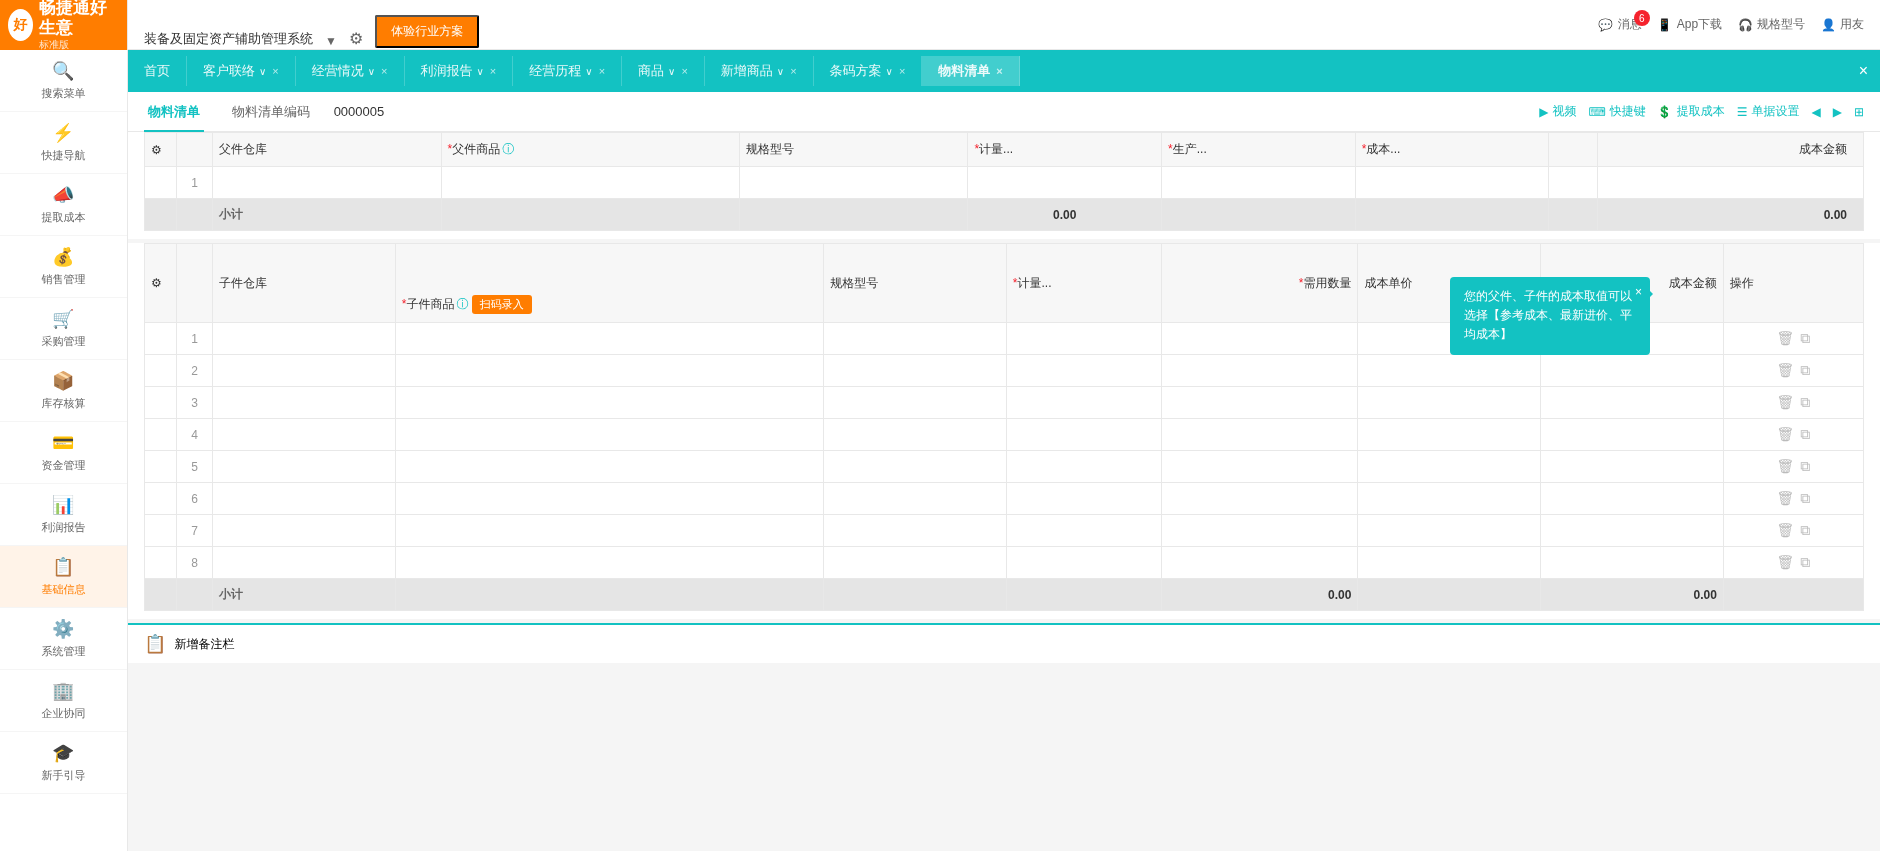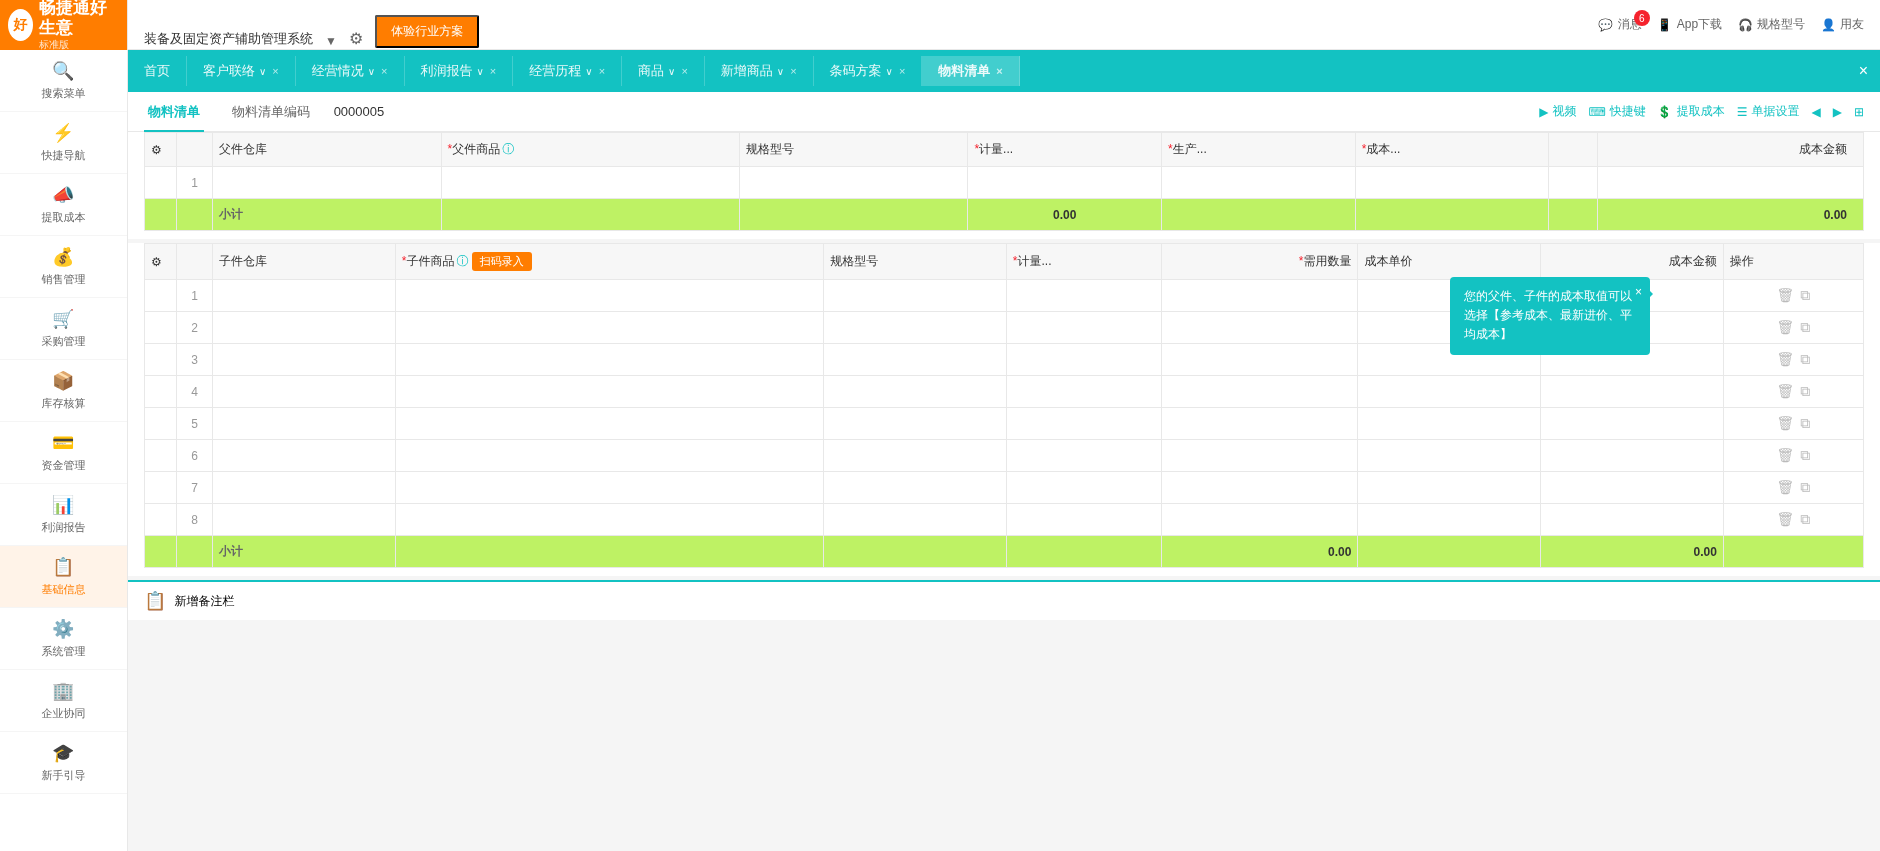--- a/index.html
+++ b/index.html
@@ -51,25 +51,25 @@
 
     
     .section { background: #fff; margin: 0; padding: 0 16px 8px; }
     .section-title { font-size: 13px; color: #333; font-weight: bold; padding: 10px 0 8px; }
 
     
     .data-table { width: 100%; border-collapse: collapse; font-size: 12px; }
     .data-table th { background: #f7f7f7; color: #333; font-weight: normal; padding: 8px 6px; border: 1px solid #e8e8e8; text-align: left; white-space: nowrap; }
     .data-table td { padding: 6px; border: 1px solid #e8e8e8; color: #333; height: 32px; }
     .data-table .row-num { color: #999; text-align: center; width: 36px; }
-    .data-table .subtotal td { background: #bef264; font-weight: bold; }
+    .data-table .subtotal td { background: #e5e5e5; font-weight: bold; }
     .data-table .subtotal .label { color: #666; }
     .data-table .subtotal .value { color: #333; }
     .th-gear { text-align: center; width: 32px; }
-    .scan-btn { background: #ff7d00; color: #fff; padding: 2px 8px; border-radius: 3px; font-size: 11px; display: inline-block; }
+    .scan-btn { background: #ff7d00; color: #fff; padding: 2px 8px; border-radius: 3px; font-size: 11px; display: inline-block; margin-top: 43px; }
     .action-icons { display: flex; gap: 6px; justify-content: center; }
     .action-icon { color: #bbb; cursor: pointer; font-size: 14px; }
 
     
     .tooltip-box { position: absolute; background: #13c2c2; color: #fff; padding: 10px 14px; border-radius: 4px; font-size: 12px; line-height: 1.6; width: 200px; z-index: 100; right: 230px; top: 145px; }
     .tooltip-box::after { content: ''; position: absolute; right: -8px; top: 12px; border: 5px solid transparent; border-left-color: #13c2c2; }
     .tooltip-close { position: absolute; top: 6px; right: 8px; cursor: pointer; font-size: 12px; }
 
     .main-content-wrapper { position: relative; }
 

